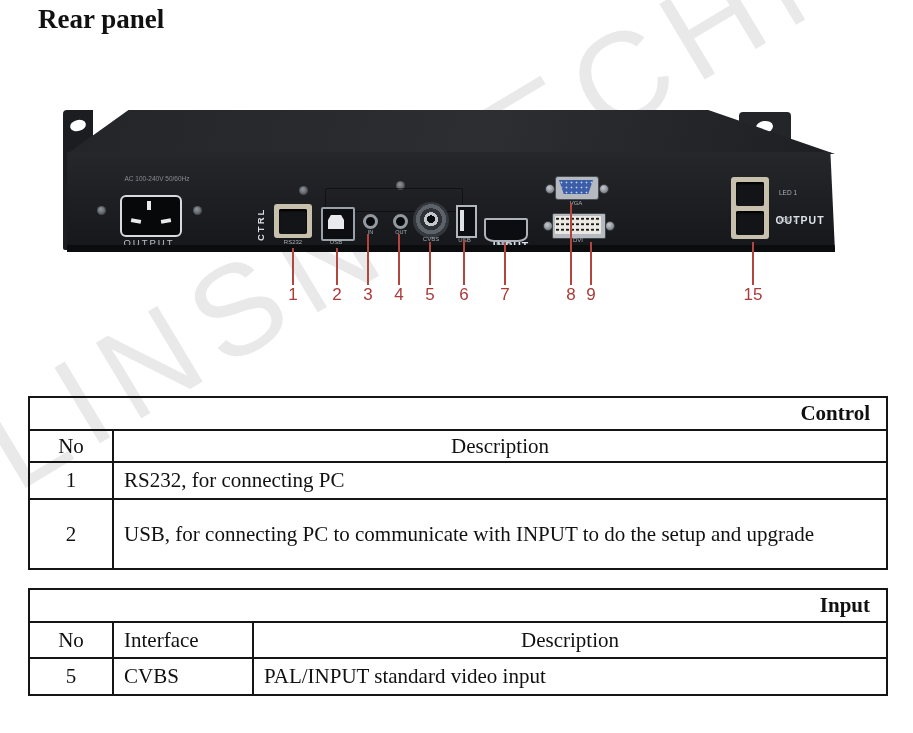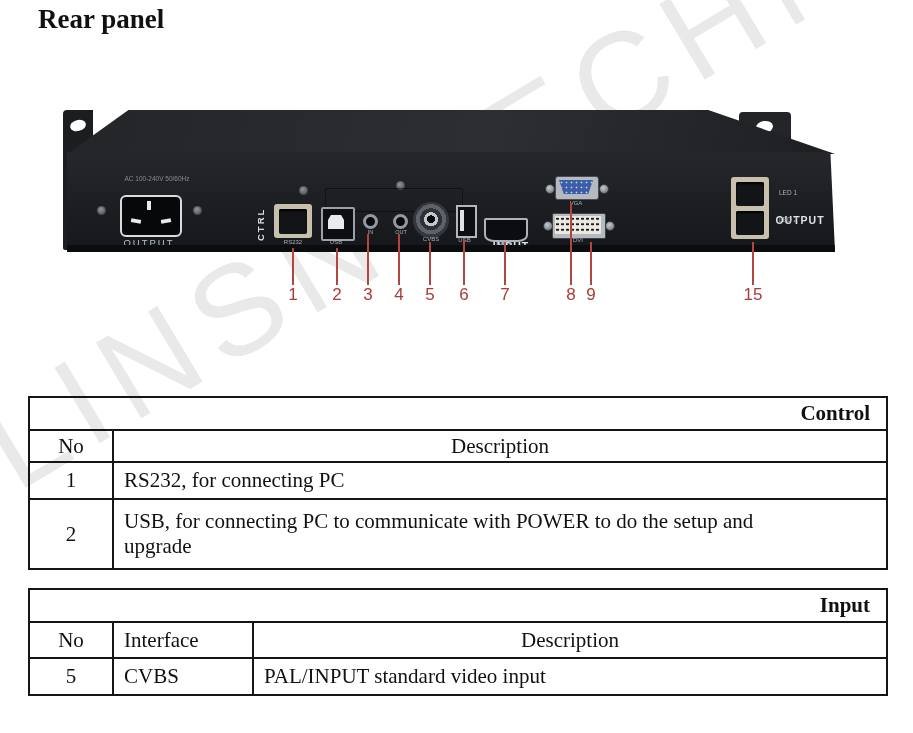--- a/index.html
+++ b/index.html
@@ -227,21 +227,21 @@
     <tr class="hrow">
       <th class="ctr">No</th>
       <th class="ctr">Description</th>
     </tr>
     <tr class="r1">
       <td class="ctr">1</td>
       <td class="dsc">RS232, for connecting PC</td>
     </tr>
     <tr class="r2">
       <td class="ctr">2</td>
-      <td class="dsc"><span class="wrap-limit">USB, for connecting PC to communicate with POWER to do the setup and upgrade</span></td>
+      <td class="dsc"><span class="wrap-limit">USB, for connecting PC to communicate with INPUT to do the setup and upgrade</span></td>
     </tr>
   </tbody>
     </table>
 
   <table class="tbl" id="input-table">
     <colgroup>
         <col class="c1">
         <col class="c2">
         <col class="c3">
       </colgroup>

